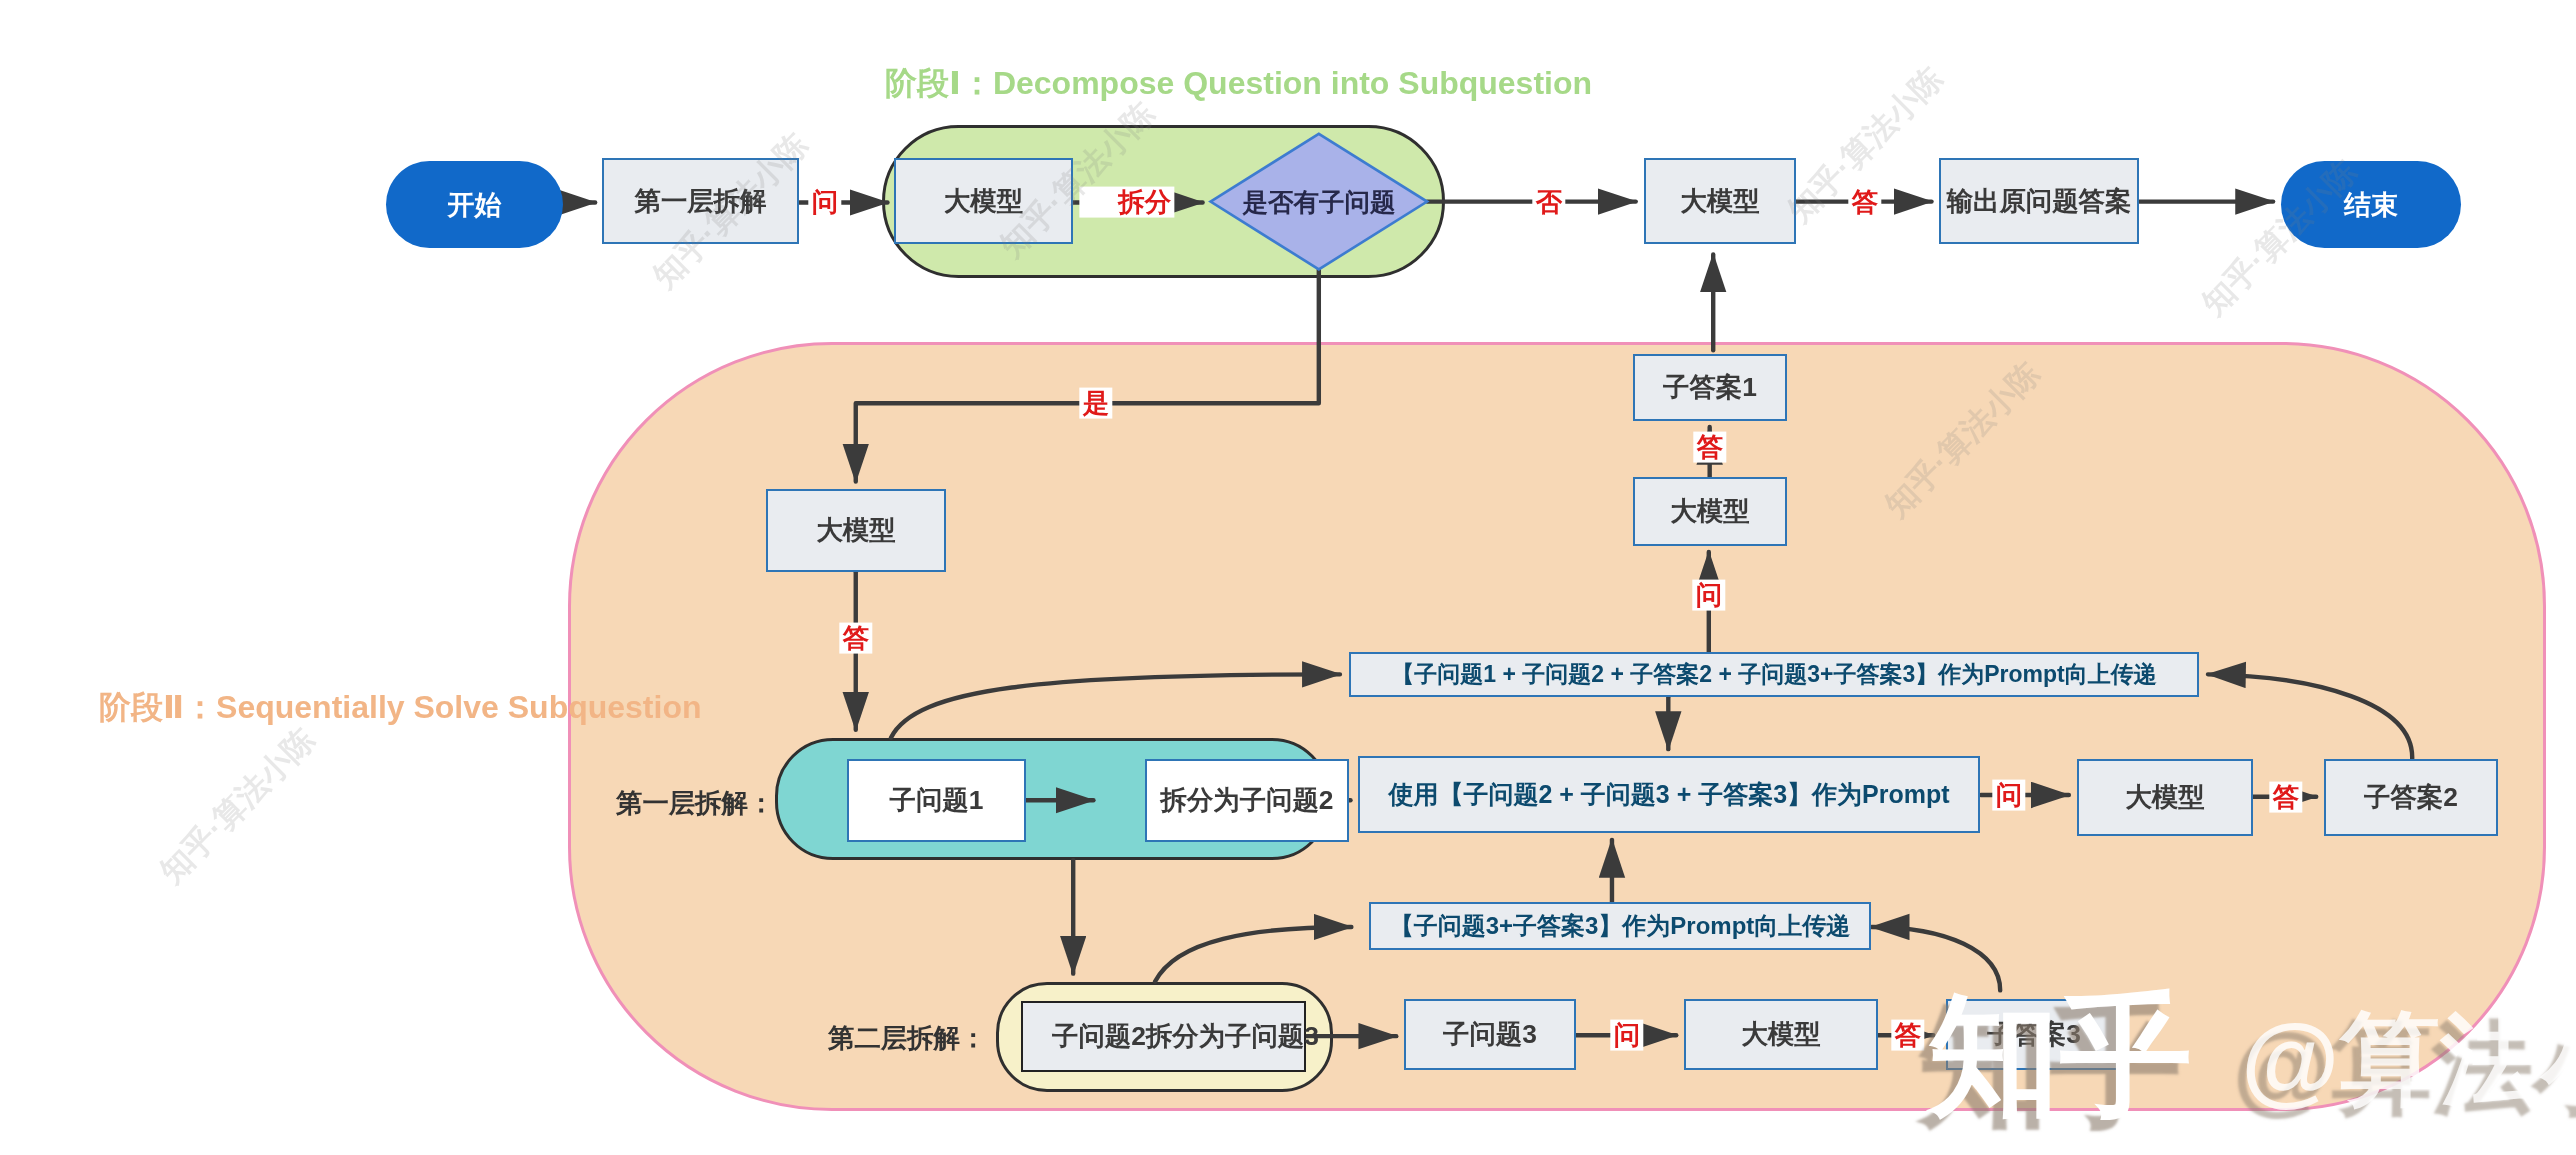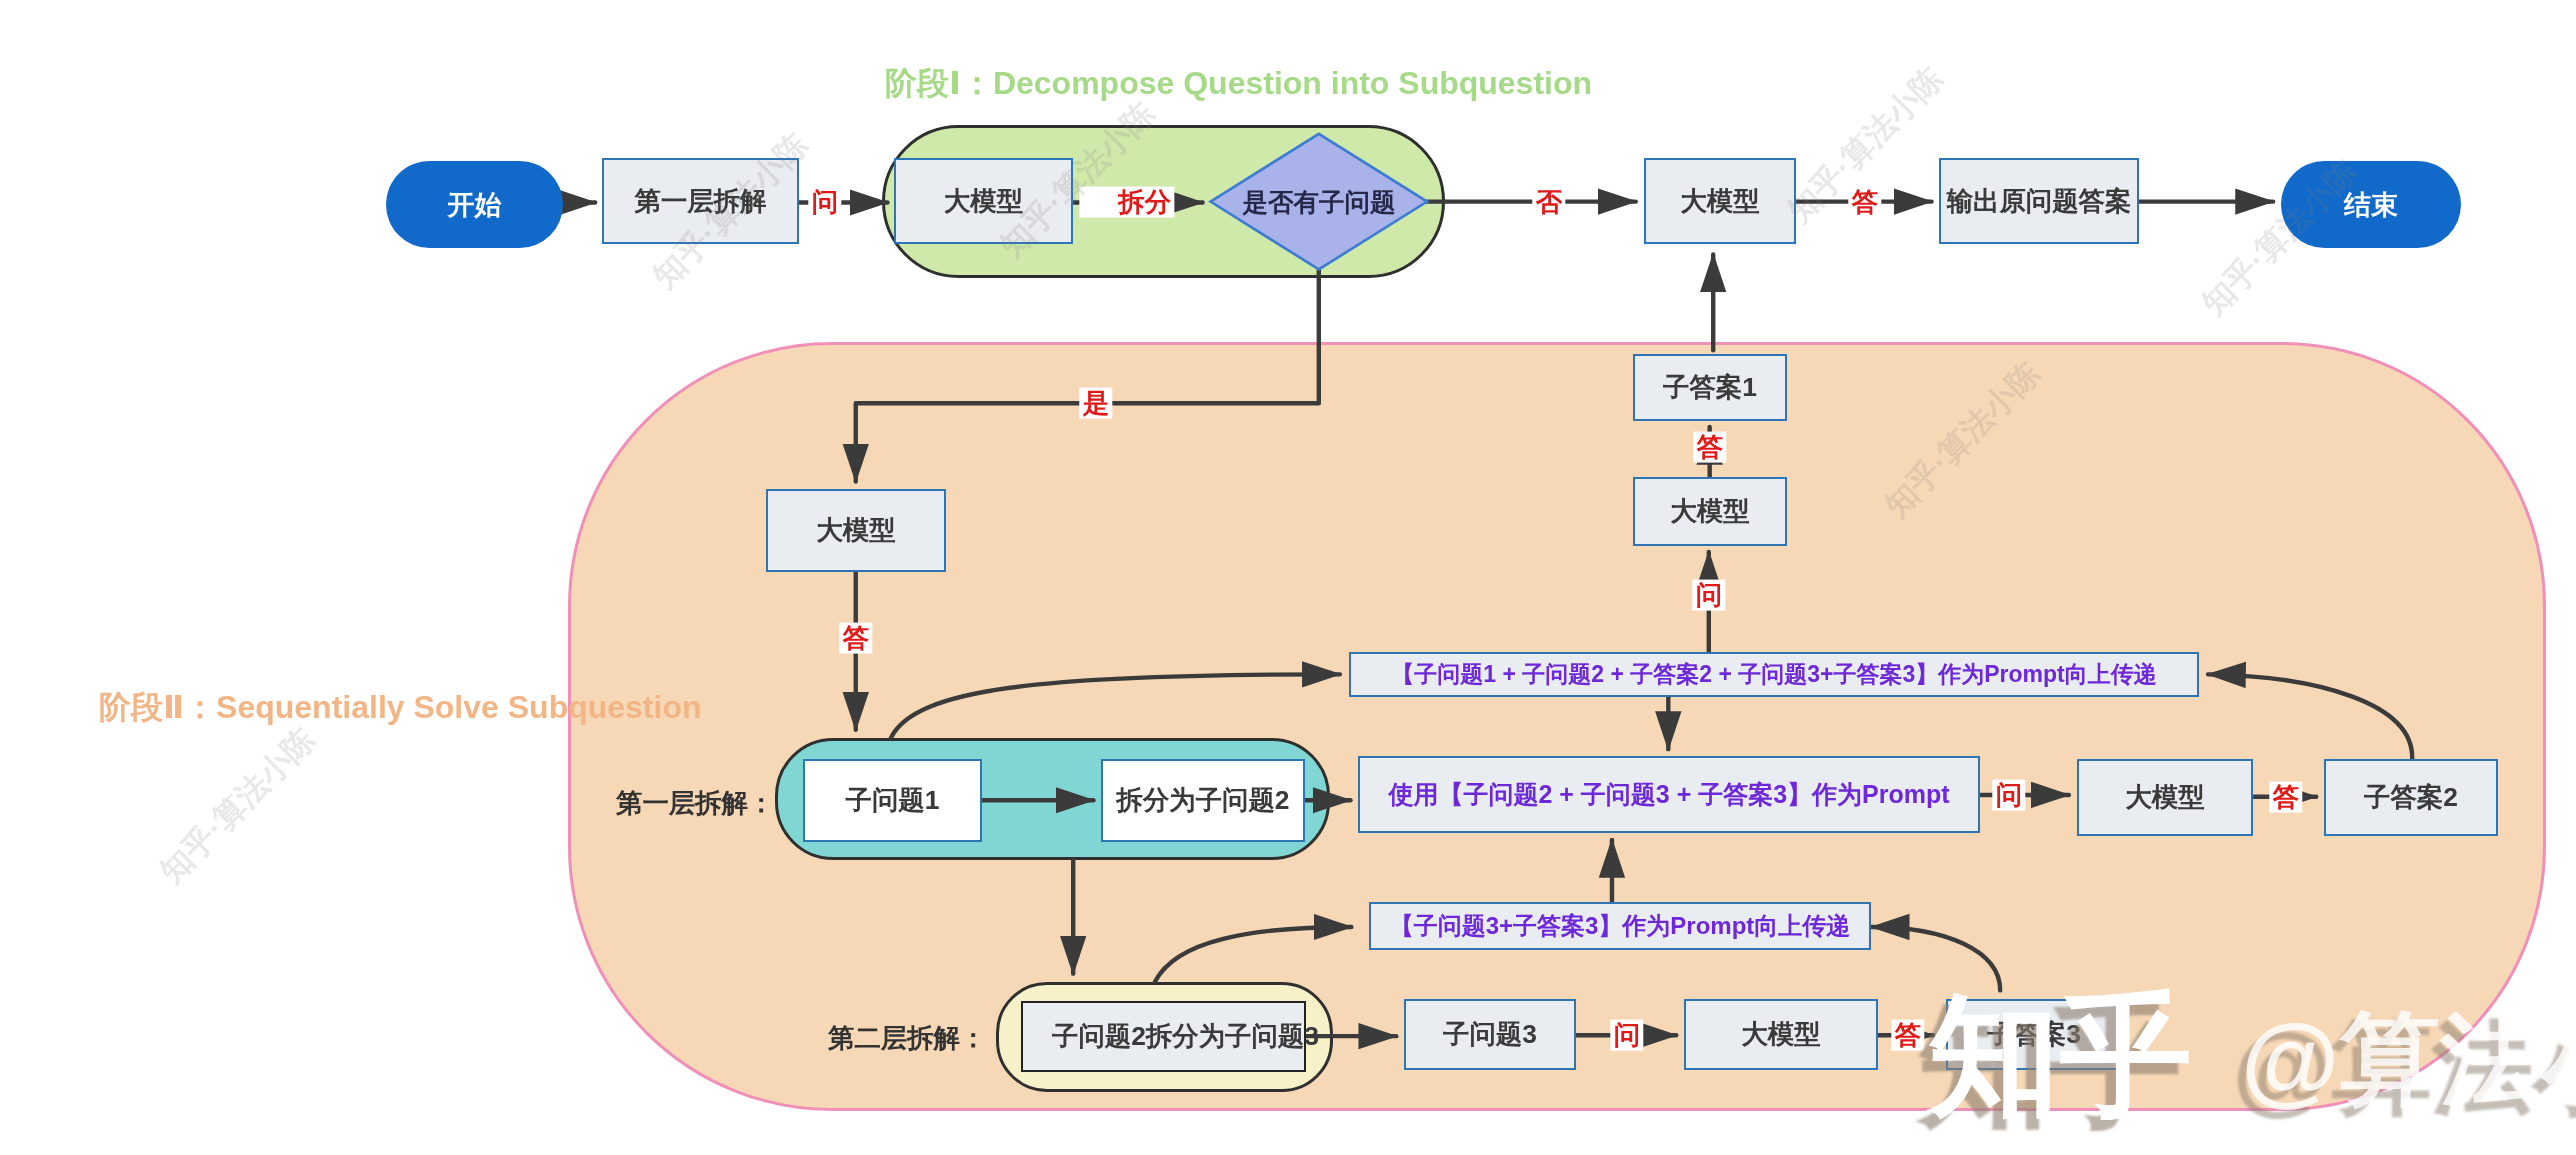--- a/index.html
+++ b/index.html
@@ -11,23 +11,23 @@
   .phase2-blob{left:568px;top:342px;width:1978px;height:769px;background:#f7d8b6;border:3.5px solid #f090b8;border-radius:264px;z-index:1;}
   .green-blob{left:882px;top:125px;width:563px;height:153px;background:#cfe9ab;border:3.5px solid #2f2f2f;border-radius:77px;z-index:2;}
   .teal-blob{left:775px;top:738px;width:555px;height:122px;background:#7fd6d2;border:3.5px solid #2f2f2f;border-radius:58px;z-index:2;}
   .yellow-blob{left:996px;top:982px;width:337px;height:110px;background:#f7f1c9;border:3.5px solid #2f2f2f;border-radius:51px;z-index:2;}
   #wires{position:absolute;left:0;top:0;z-index:3;}
   .box{
     position:absolute;box-sizing:border-box;display:flex;align-items:center;justify-content:center;
     background:#e9ecf0;border:2.6px solid #2e75b6;color:#3a3a3a;font-size:26.4px;font-weight:600;
     text-align:center;z-index:4;line-height:1.15;white-space:nowrap;
   }
-  .box.white{background:#ffffff;}
+  .box.white{background:#ffffff;margin-left:44px;}
   .box.darkborder{border:2.6px solid #222222;padding-left:44px;}
-  .box.redtext{color:#6d28d9;font-weight:700;}
+  .box.redtext{color:#0c4a6e;font-weight:700;}
   .pill{
     position:absolute;box-sizing:border-box;display:flex;align-items:center;justify-content:center;
     background:#1169c9;border-radius:44px;color:#ffffff;font-size:27px;font-weight:600;z-index:4;
   }
   .diamond-label{
     position:absolute;z-index:4;color:#26284a;font-size:25.5px;font-weight:700;
     transform:translate(-50%,-50%);white-space:nowrap;
   }
   .red-label{
     position:absolute;z-index:5;color:#e01919;font-size:26.4px;font-weight:700;background:#ffffff;

